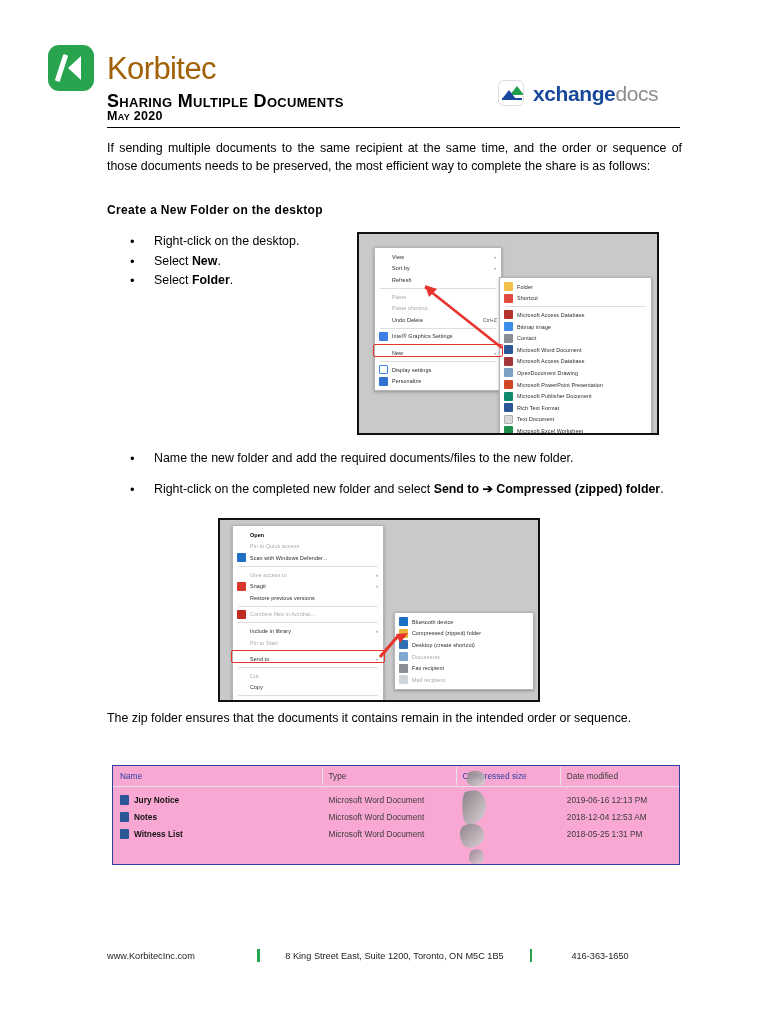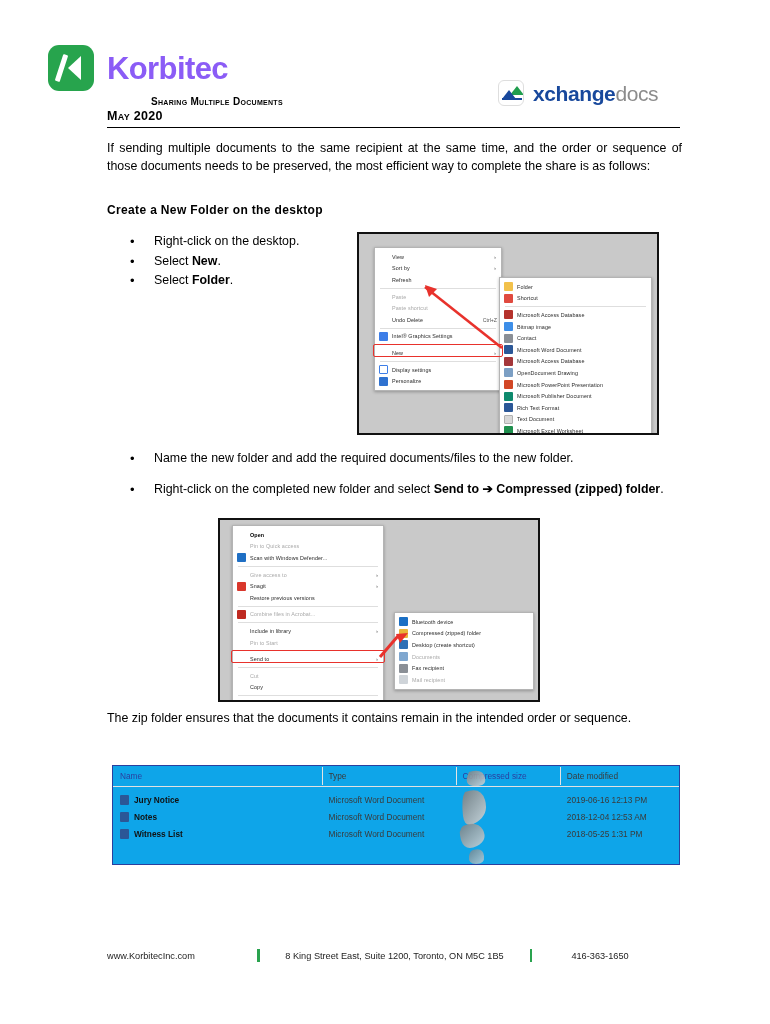--- a/index.html
+++ b/index.html
@@ -29,30 +29,30 @@
     transform: rotate(18deg); border-radius: 1px;
   }
   .brand-mark .chev {
     position: absolute; left: 20px; top: 11px;
     width: 0; height: 0;
     border-top: 12px solid transparent;
     border-bottom: 12px solid transparent;
     border-right: 13px solid #ffffff;
   }
   .brand-word {
-    margin-left: 13px; font-size: 31px; font-weight: bold;
-    color: #8b5cf6; letter-spacing: -0.6px; line-height: 1;
+    margin-left: 13px; font-size: 31px; font-weight: normal;
+    color: #a16207; letter-spacing: -0.6px; line-height: 1;
   }
 
   .title-block { position: absolute; left: 107px; top: 94px; }
   .doc-title, .doc-date {
     font-weight: bold; font-size: 11.5px; letter-spacing: 0.3px;
     line-height: 15px; font-variant: small-caps; text-transform: capitalize;
   }
-  .doc-title { font-size: 10px; margin-left: 44px; }
+  .doc-title { font-size: 18px; }
   .doc-date { font-size: 12.5px; }
 
   .xd-logo { position: absolute; left: 498px; top: 80px; display: flex; align-items: center; }
   .xd-icon {
     width: 26px; height: 26px; border-radius: 6px;
     background: #ffffff; border: 1px solid #dedede;
     position: relative; flex: none; overflow: hidden;
   }
   .xd-icon .tri-g {
     position: absolute; left: 11px; top: 5px;
@@ -175,21 +175,21 @@
   .ic-mail { background: #cfd4d9; }
 
   
   .shot2 { left: 218px; top: 518px; width: 322px; height: 184px; }
   .ctx2 { left: 12px; top: 5px; width: 152px; }
   .ctx2-sub { left: 174px; top: 92px; width: 140px; }
 
   
   .shot3 {
     position: absolute; left: 112px; top: 765px; width: 568px; height: 100px;
-    border: 1.5px solid #2b3f9e; background: #0ea5e9; overflow: hidden;
+    border: 1.5px solid #2b3f9e; background: #f9a8d4; overflow: hidden;
   }
   .fl-head {
     display: flex; height: 21px; align-items: center;
     font-size: 8.3px; color: #2b3f9e; border-bottom: 1px solid #e2e2e2;
   }
   .fl-head .c { padding-left: 7px; position: relative; }
   .fl-head .c + .c::before {
     content: ""; position: absolute; left: 0; top: -4px; bottom: -4px;
     width: 1px; background: #e4e4e4;
   }

